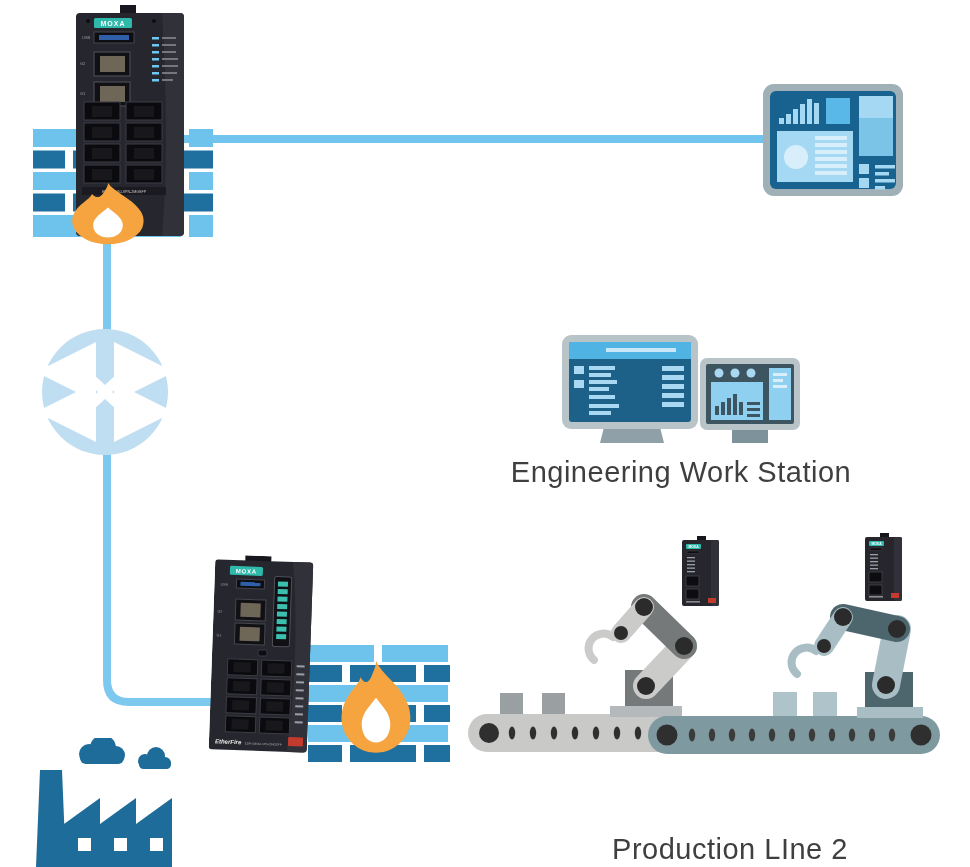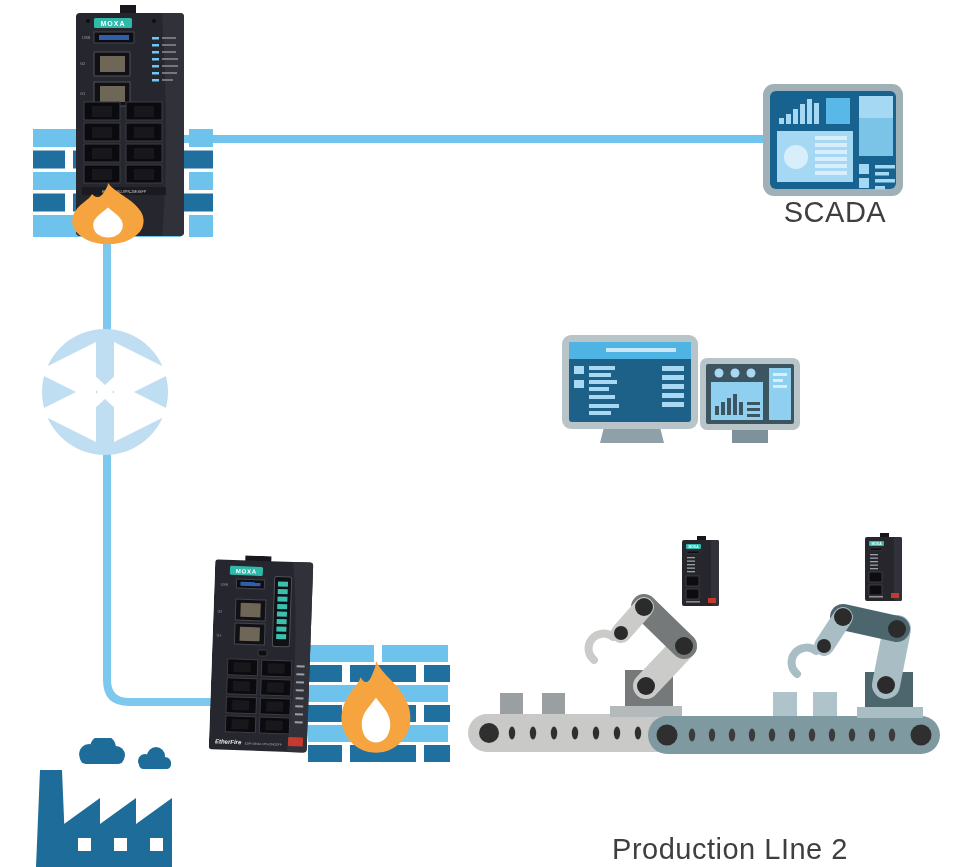--- a/index.html
+++ b/index.html
@@ -161,21 +161,20 @@
     </g>
     <g fill="#a5d9f3">
       <rect x="96" y="80" width="10" height="10"></rect>
         <rect x="96" y="94" width="10" height="10"></rect>
       <rect x="112" y="81" width="20" height="3.5"></rect>
         <rect x="112" y="88" width="14" height="3.5"></rect>
       <rect x="112" y="95" width="20" height="3.5"></rect>
         <rect x="112" y="102" width="10" height="3.5"></rect>
     </g>
   </svg>
-  <div class="label" style="left:745px;top:196px;width:180px;">SCADA</div>
 
   <svg class="abs" style="left:558px;top:332px;" width="242" height="118" viewBox="0 0 242 118">
     <g>
       <path d="M46 95 H102 L106 111 H42 Z" fill="#8fa0a8"></path>
       <rect x="4" y="3" width="136" height="94" rx="9" fill="#b9c4c9"></rect>
       <rect x="11" y="10" width="122" height="80" rx="3" fill="#1d6189"></rect>
       <rect x="11" y="10" width="122" height="17" fill="#4fb3e3"></rect>
       <rect x="48" y="16" width="70" height="4" fill="#c9e7f8"></rect>
       <g fill="#a8d8f2">
         <rect x="16" y="34" width="10" height="8"></rect>
@@ -213,20 +212,21 @@
           <rect x="189" y="82" width="13" height="3"></rect>
       </g>
       <rect x="211" y="36" width="22" height="52" fill="#8fd0f0"></rect>
       <g fill="#d8effb">
         <rect x="215" y="41" width="14" height="3"></rect>
           <rect x="215" y="47" width="10" height="3"></rect>
           <rect x="215" y="53" width="14" height="3"></rect>
       </g>
     </g>
   </svg>
+  <div class="label" style="left:465px;top:456px;width:432px;">Engineering Work Station</div>
 
   <svg class="abs" style="left:306px;top:643px;" width="146" height="122" viewBox="0 0 146 122">
     <g fill="#6ec3ed">
       <rect x="2" y="2" width="66" height="17"></rect>
         <rect x="76" y="2" width="66" height="17"></rect>
     </g>
     <g fill="#1f6f9f">
       <rect x="2" y="22" width="34" height="17"></rect>
         <rect x="44" y="22" width="66" height="17"></rect>
         <rect x="118" y="22" width="26" height="17"></rect>

